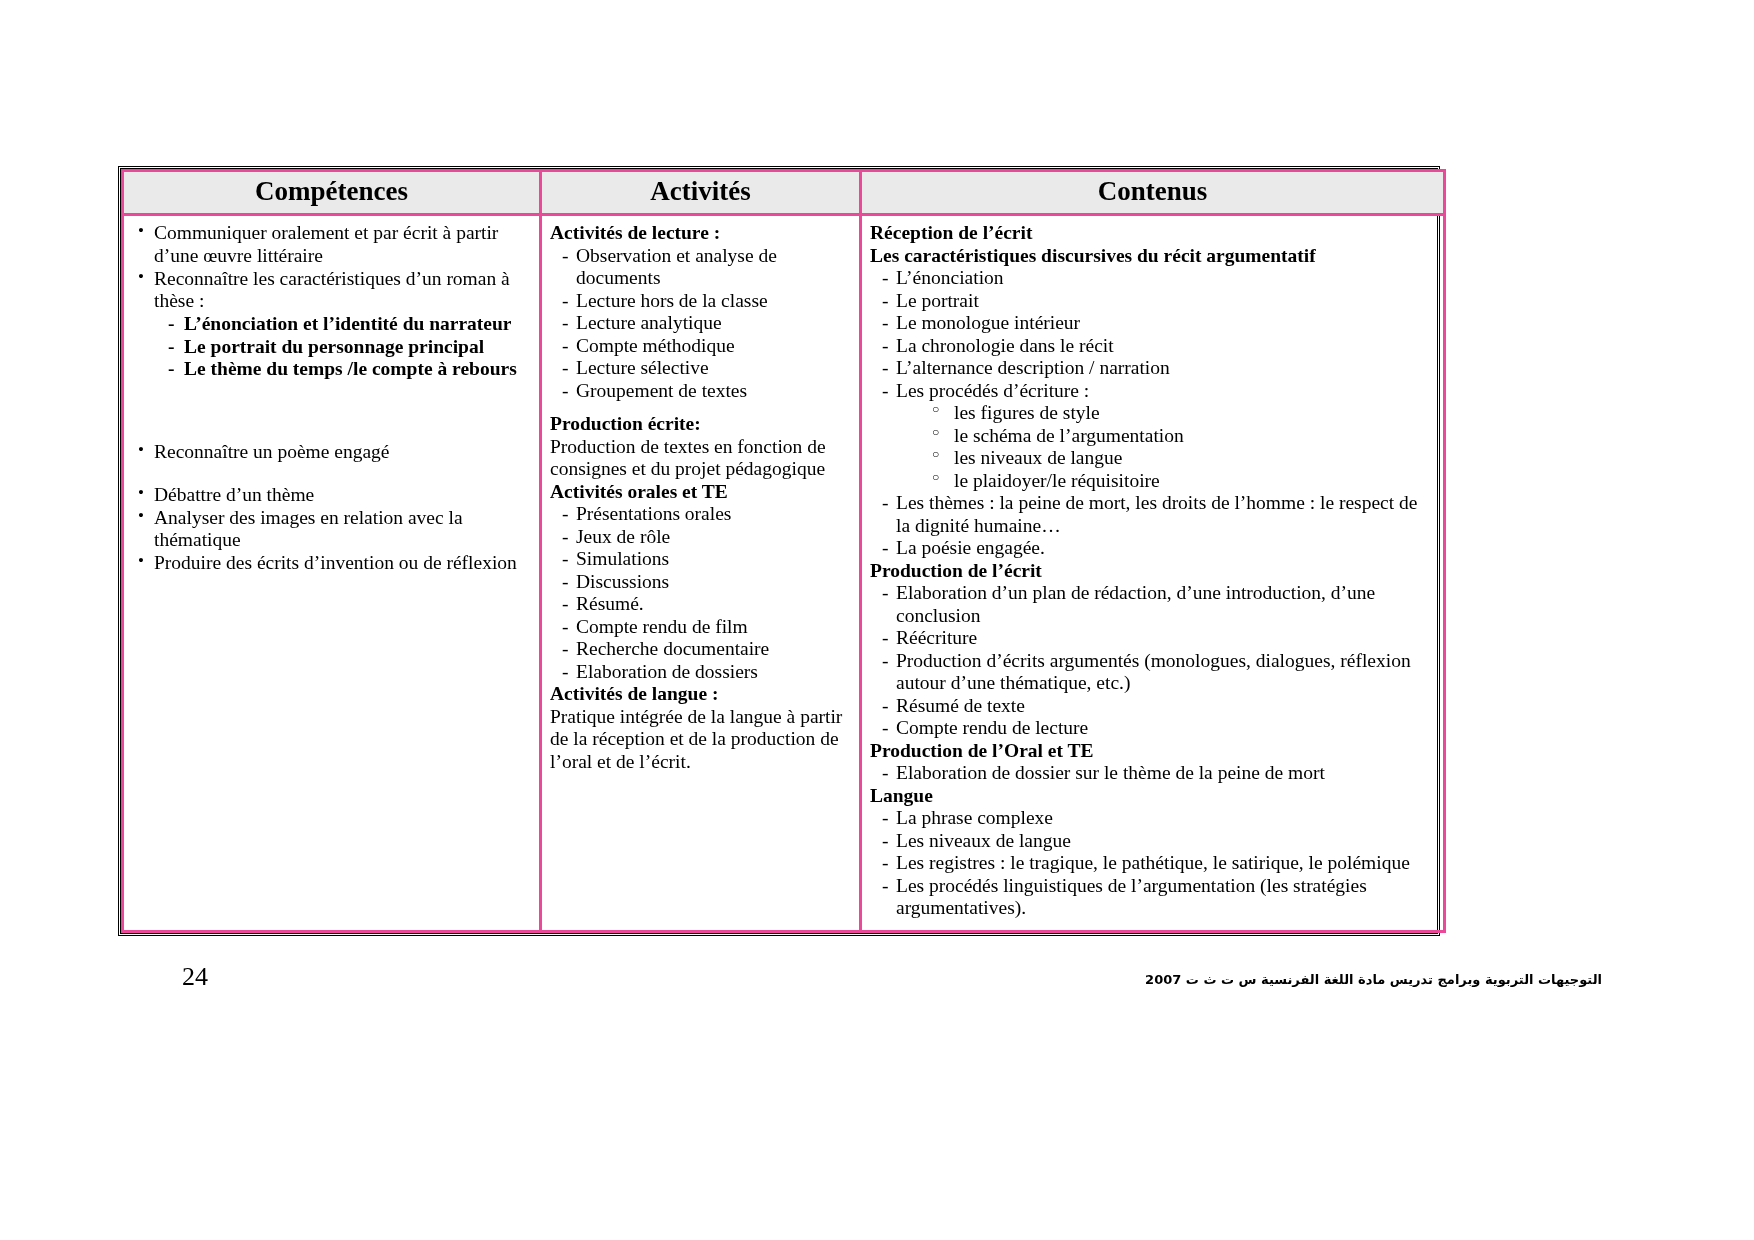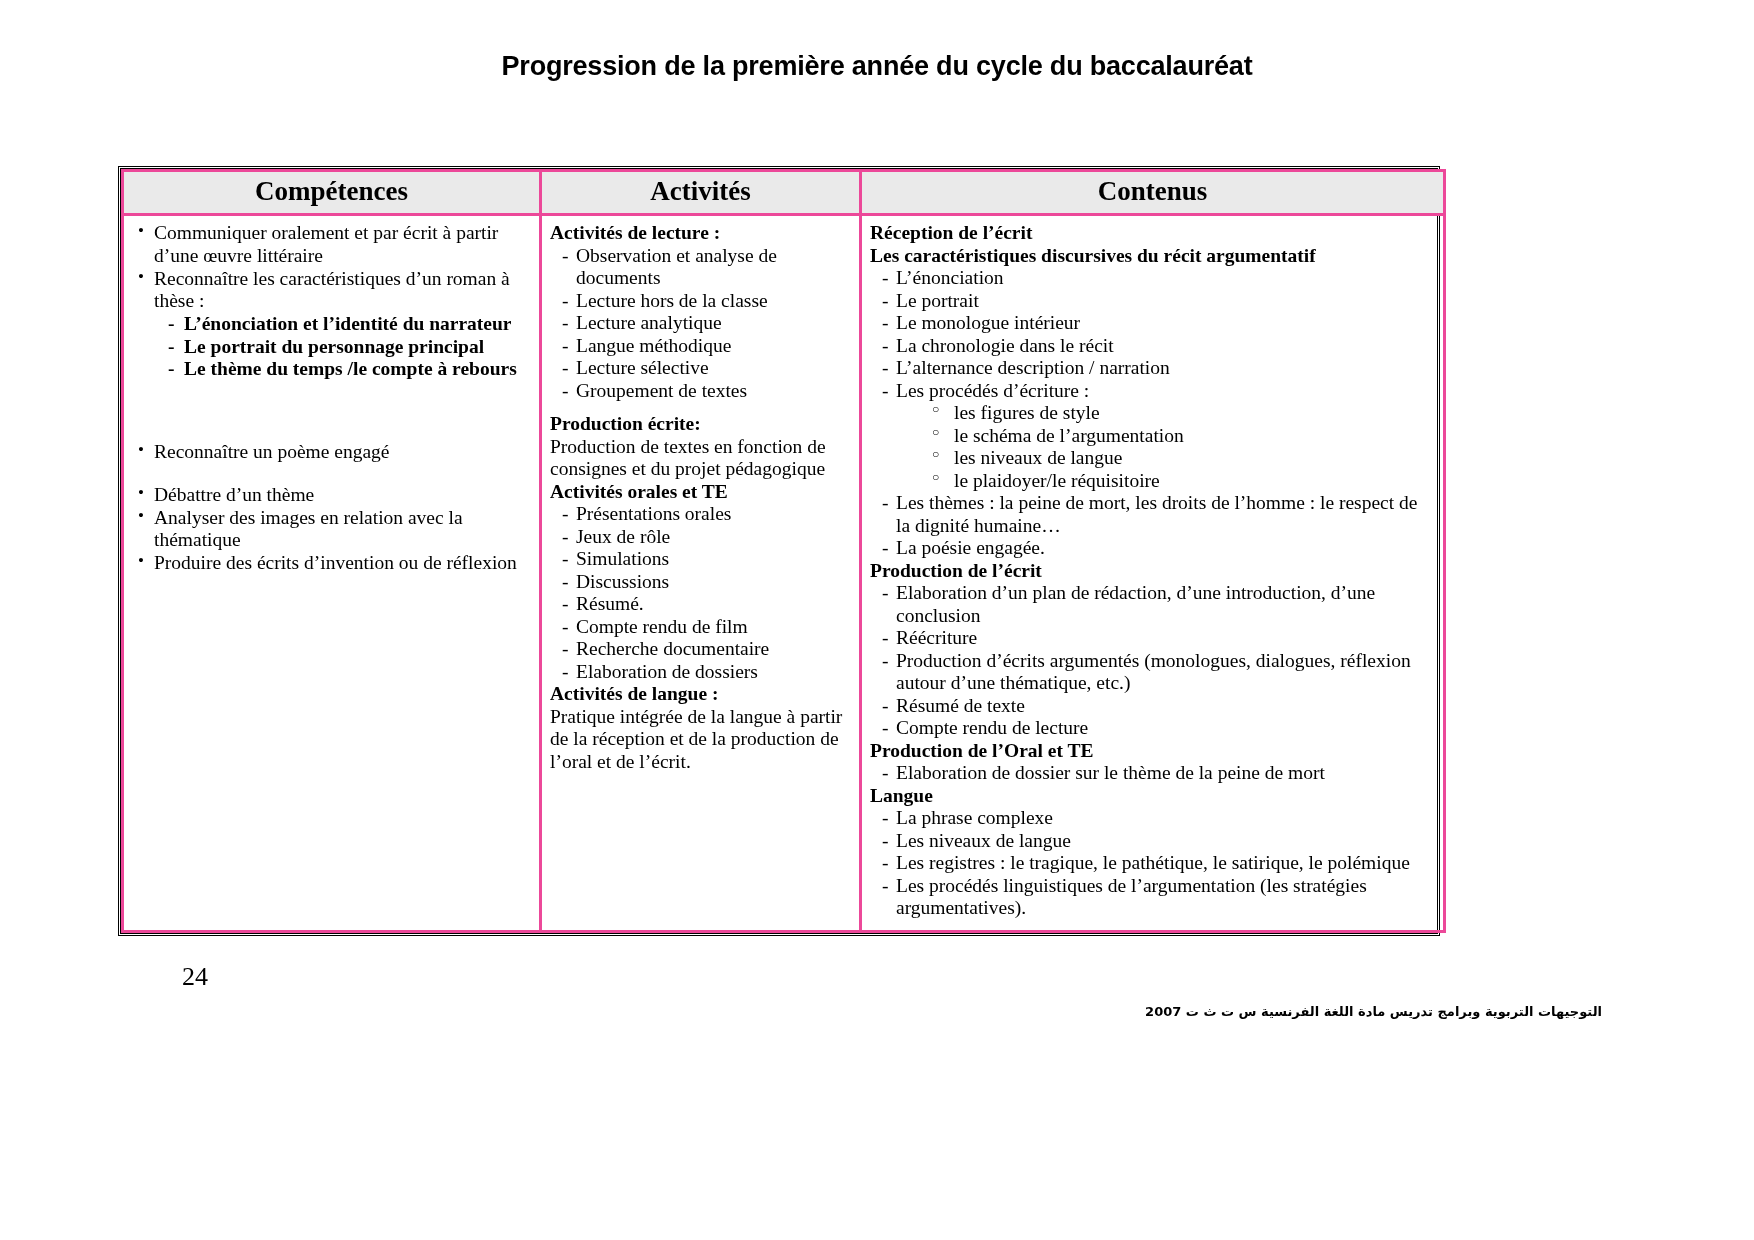--- a/index.html
+++ b/index.html
@@ -193,33 +193,32 @@
   
   .page-number {
     position: absolute;
     left: 182px;
     top: 962px;
     font-size: 26px;
   }
   .footer-ar {
     position: absolute;
     right: 152px;
-    top: 1004px;
+    top: 972px;
     font-size: 13px;
     font-weight: bold;
     direction: rtl;
     font-family: "DejaVu Sans", "Liberation Sans", sans-serif;
   }
 </style>
 </head>
 <body>
 
 <div class="page">
 
-  <h1 class="doc-title">Progression de la première année du cycle du baccalauréat</h1>
 
 
 
   <div class="table-wrap">
     <table class="grid">
       <colgroup>
         <col class="c1">
           <col class="c2">
           <col class="c3">
       </colgroup>
@@ -254,21 +253,21 @@
               <li>Produire des écrits d’invention ou de réflexion</li>
             </ul>
           </td>
 
           <td>
             <div class="bold-head">Activités de lecture :</div>
             <ul class="dashes dash-spaced">
               <li>Observation et analyse de documents</li>
               <li>Lecture hors de la classe</li>
               <li>Lecture analytique</li>
-              <li>Langue méthodique</li>
+              <li>Compte méthodique</li>
               <li>Lecture sélective</li>
               <li>Groupement de textes</li>
             </ul>
             <div class="spacer-sm"></div>
             <div class="bold-head">Production écrite:</div>
             <div class="plain-para">Production de textes en fonction de consignes et du projet pédagogique</div>
             <div class="bold-head">Activités orales et TE</div>
             <ul class="dashes">
               <li>Présentations orales</li>
               <li>Jeux de rôle</li>

